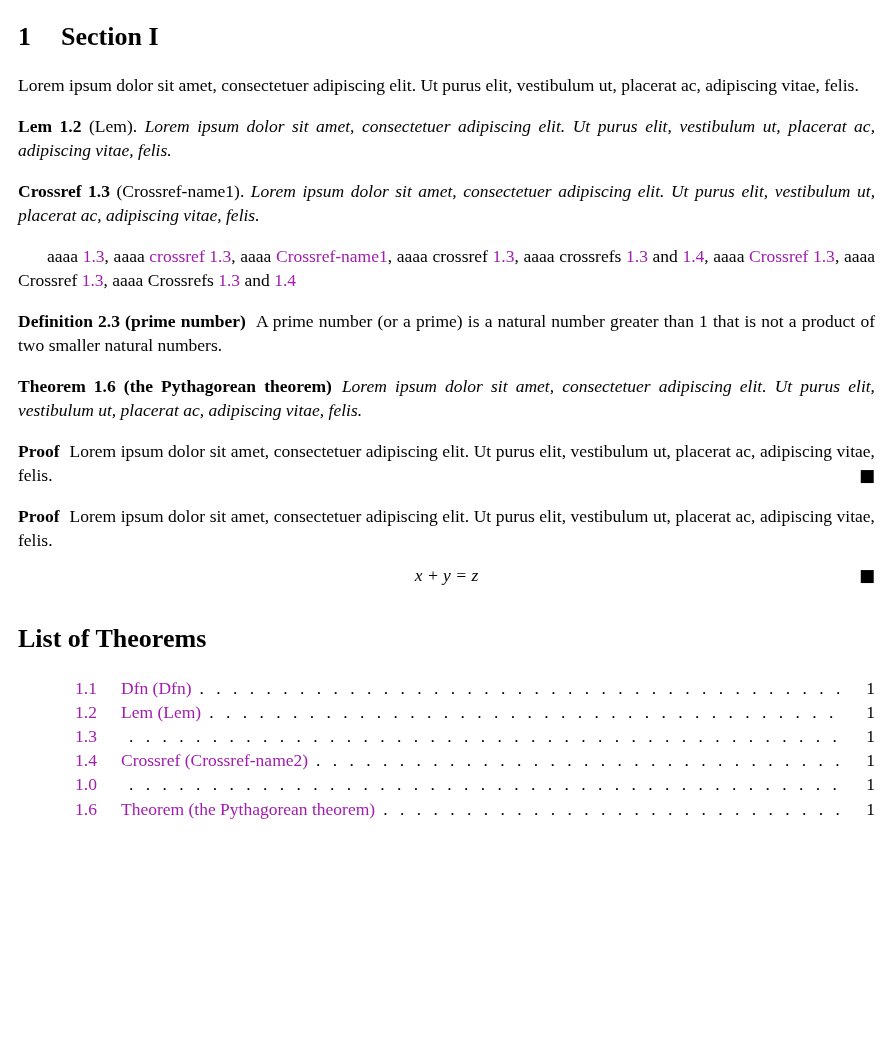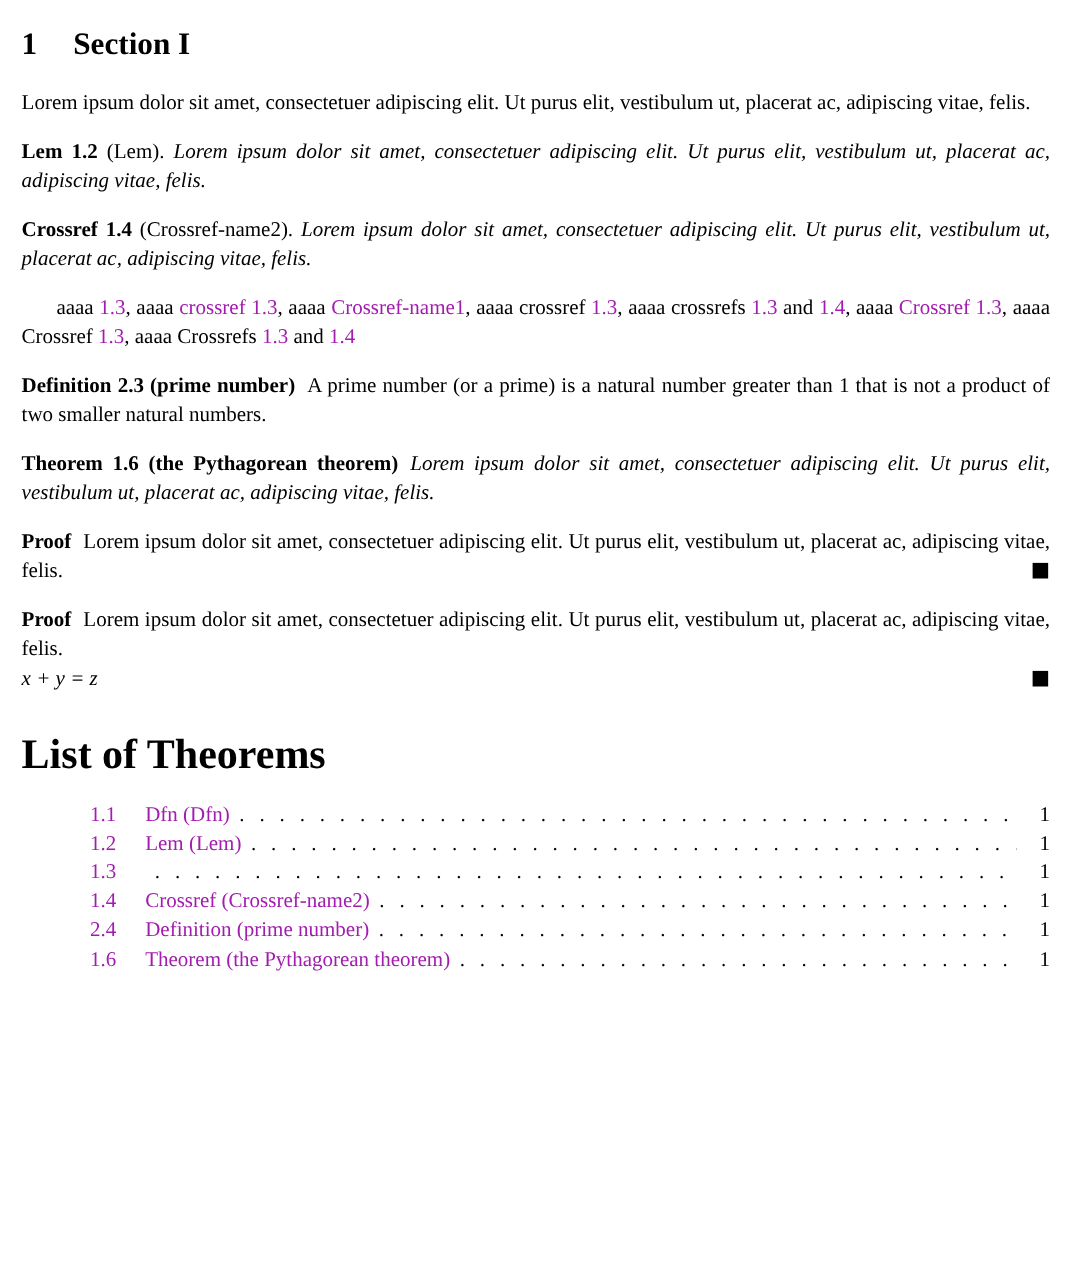--- a/index.html
+++ b/index.html
@@ -31,30 +31,31 @@
   .indent { text-indent:29px; }
   .link { color:#a21caf; text-decoration:none; cursor:pointer; }
   .qed {
     float:right;
     font-family:"DejaVu Sans", sans-serif;
     font-size:17px; line-height:24.5px;
     color:#000;
   }
   .equation-row {
     position:relative;
+    text-align:center;
     line-height:24px;
-    margin:0 0 16px 0;
+    margin:10px 0 16px 0;
   }
   .equation { font-style:italic; }
   .equation-row .qed {
     float:none;
     position:absolute; right:0; top:0;
   }
   h2.toc-heading {
-    font-size:35px; line-height:32px;
+    font-size:26px; line-height:32px;
     margin:36px 0 21px 0;
     font-weight:bold;
   }
   .toc { padding-left:29px; }
   .toc-row {
     display:flex;
     align-items:baseline;
     line-height:24.2px;
     white-space:nowrap;
     margin-left:28px;
@@ -82,26 +83,26 @@
 
   <p class="blk">Lorem ipsum dolor sit amet, consectetuer adipiscing elit. Ut purus elit, vestibulum ut, placerat ac, adipiscing vitae, felis.</p>
 
 
   <p class="blk">
     <span class="head">Lem 1.2</span>
     <span>(Lem).</span>
     <span class="ital">Lorem ipsum dolor sit amet, consectetuer adipiscing elit. Ut purus elit, vestibulum ut, placerat ac, adipiscing vitae, felis.</span>
   </p>
 
-
   <p class="blk">
-    <span class="head">Crossref 1.4</span>
-    <span>(Crossref-name2).</span>
+    <span class="head">Crossref 1.3</span>
+    <span>(Crossref-name1).</span>
     <span class="ital">Lorem ipsum dolor sit amet, consectetuer adipiscing elit. Ut purus elit, vestibulum ut, placerat ac, adipiscing vitae, felis.</span>
   </p>
+
 
   <p class="blk indent"><span>aaaa </span><span class="link">1.3</span><span>, aaaa </span><span class="link">crossref 1.3</span><span>, aaaa </span><span class="link">Crossref-name1</span><span>, aaaa crossref </span><span class="link">1.3</span><span>, aaaa crossrefs </span><span class="link">1.3</span><span> and </span><span class="link">1.4</span><span>, aaaa </span><span class="link">Crossref 1.3</span><span>, aaaa Crossref </span><span class="link">1.3</span><span>, aaaa Crossrefs </span><span class="link">1.3</span><span> and </span><span class="link">1.4</span></p>
 
   <p class="blk">
     <span class="head">Definition 2.3 (prime number)</span><span class="hgap"></span><span>A prime number (or a prime) is a natural number greater than 1 that is not a product of two smaller natural numbers.</span>
   </p>
 
   <p class="blk">
     <span class="head">Theorem 1.6 (the Pythagorean theorem)</span><span class="hgap"></span><span class="ital">Lorem ipsum dolor sit amet, consectetuer adipiscing elit. Ut purus elit, vestibulum ut, placerat ac, adipiscing vitae, felis.</span>
   </p>
@@ -146,22 +147,21 @@
     </div>
 
     <div class="toc-row">
       <span class="toc-num link">1.4</span>
         <span class="toc-label link">Crossref (Crossref-name2)</span>
         <span class="toc-leader"><span class="leader-dots">. . . . . . . . . . . . . . . . . . . . . . . . . . . . . . . . . . . . . . . . . . . . . . . . . . . . . . . . . . . . . . . . . . . . . . . . . . . . . . . .</span></span>
         <span class="toc-page">1</span>
     </div>
 
     <div class="toc-row">
-      <span class="toc-num link">2.4</span>
-        <span class="toc-label link">Definition (prime number)</span>
+      <span class="toc-num link">1.0</span>
         <span class="toc-leader"><span class="leader-dots">. . . . . . . . . . . . . . . . . . . . . . . . . . . . . . . . . . . . . . . . . . . . . . . . . . . . . . . . . . . . . . . . . . . . . . . . . . . . . . . .</span></span>
         <span class="toc-page">1</span>
     </div>
 
     <div class="toc-row">
       <span class="toc-num link">1.6</span>
         <span class="toc-label link">Theorem (the Pythagorean theorem)</span>
         <span class="toc-leader"><span class="leader-dots">. . . . . . . . . . . . . . . . . . . . . . . . . . . . . . . . . . . . . . . . . . . . . . . . . . . . . . . . . . . . . . . . . . . . . . . . . . . . . . . .</span></span>
         <span class="toc-page">1</span>
     </div>

